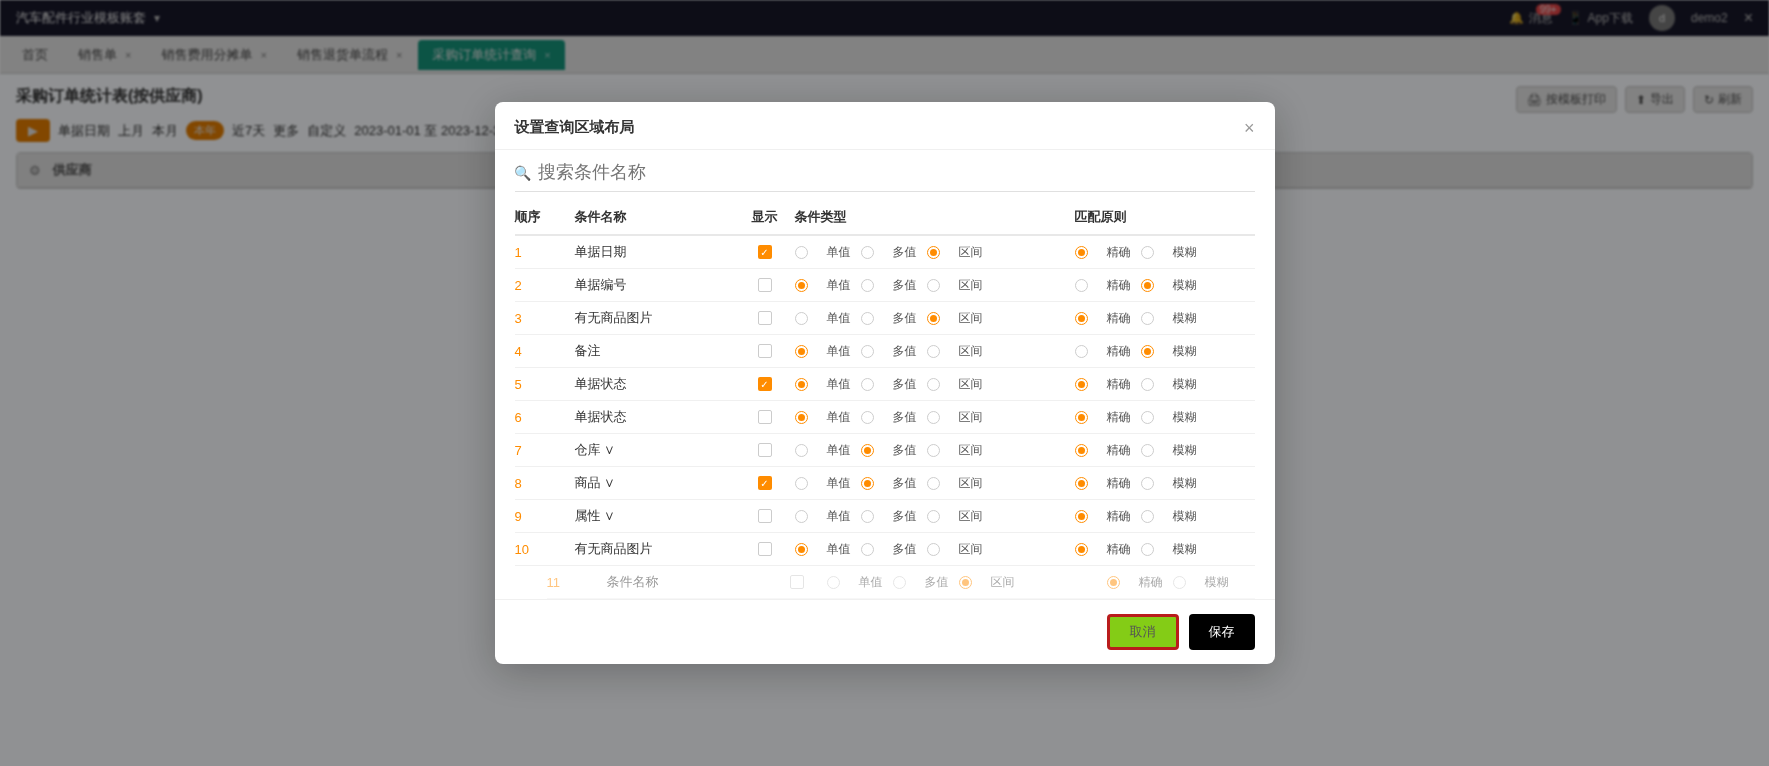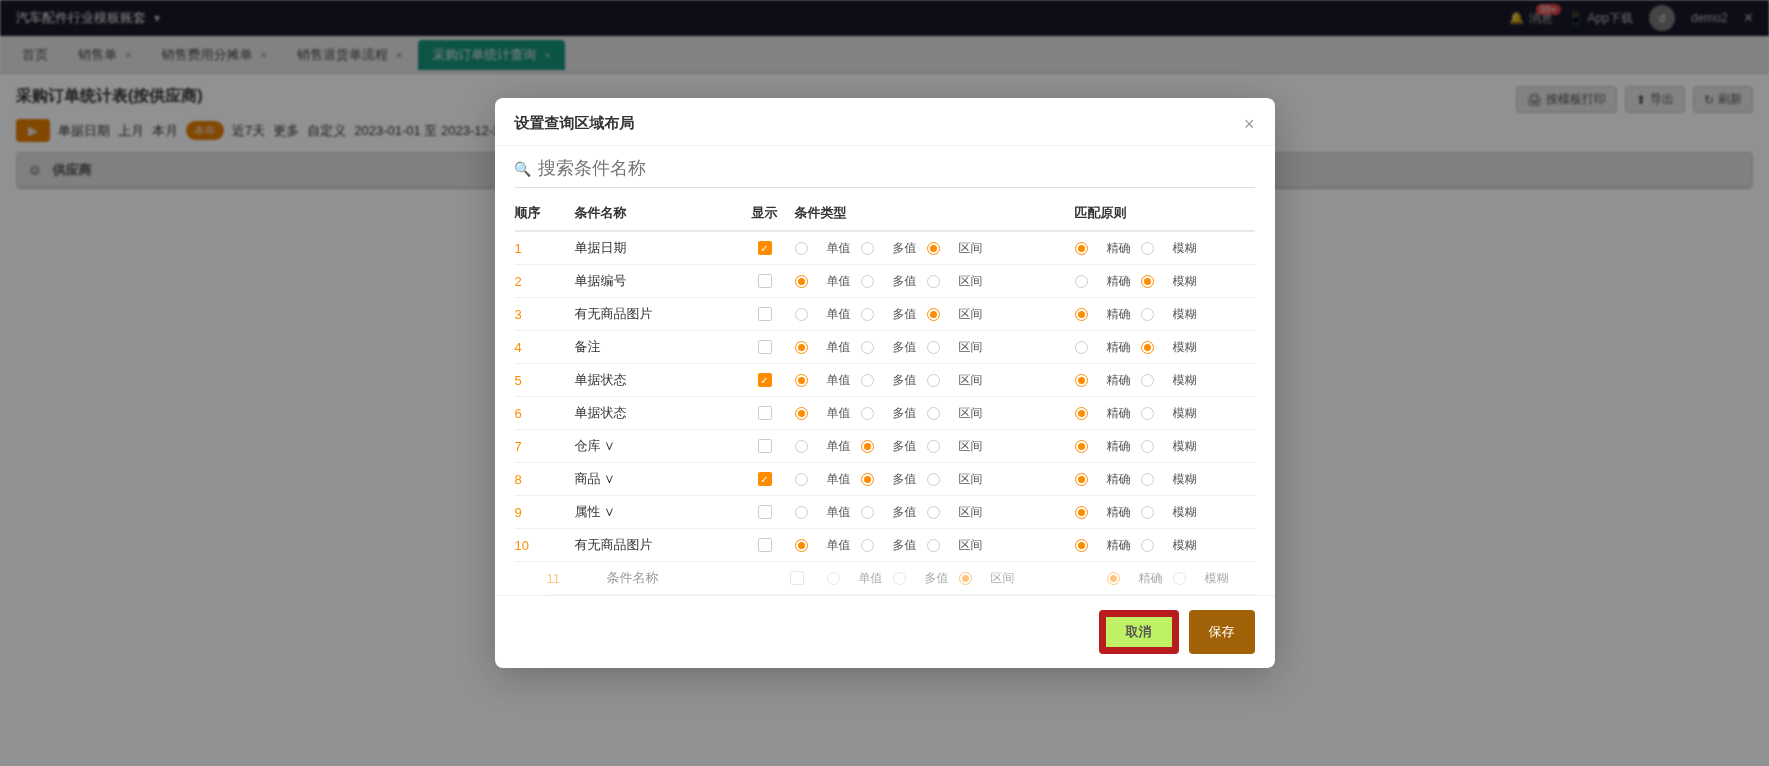--- a/index.html
+++ b/index.html
@@ -154,22 +154,22 @@
       content: ''; width: 7px; height: 7px; border-radius: 50%; background: #ff8c00;
     }
     .radio-label { font-size: 12px; color: #555; }
 
     
     .dialog-footer {
       display: flex; justify-content: flex-end; gap: 10px;
       padding: 14px 20px;
       border-top: 1px solid #f0f0f0;
     }
-    .btn-cancel { border: 7px solid #b91c1c; background: #bef264; color: #555; border-radius: 4px; padding: 6px 20px; cursor: pointer; font-size: 13px; font-weight: bold; }
-    .btn-save { background: #a16207; color: #fff; border: none; border-radius: 4px; padding: 6px 20px; cursor: pointer; font-size: 13px; font-weight: 500; }
+    .btn-cancel { border: 3px solid #b91c1c; background: #84cc16; color: #555; border-radius: 4px; padding: 6px 20px; cursor: pointer; font-size: 13px; }
+    .btn-save { background: #000000; color: #fff; border: none; border-radius: 4px; padding: 6px 20px; cursor: pointer; font-size: 13px; font-weight: 500; }
 
     
     .conditions-table::-webkit-scrollbar { width: 6px; }
     .conditions-table::-webkit-scrollbar-track { background: #f5f5f5; }
     .conditions-table::-webkit-scrollbar-thumb { background: #ccc; border-radius: 3px; }
 
     
     .page-bg { filter: blur(1px) brightness(0.85); pointer-events: none; }
   </style>
 </head>

